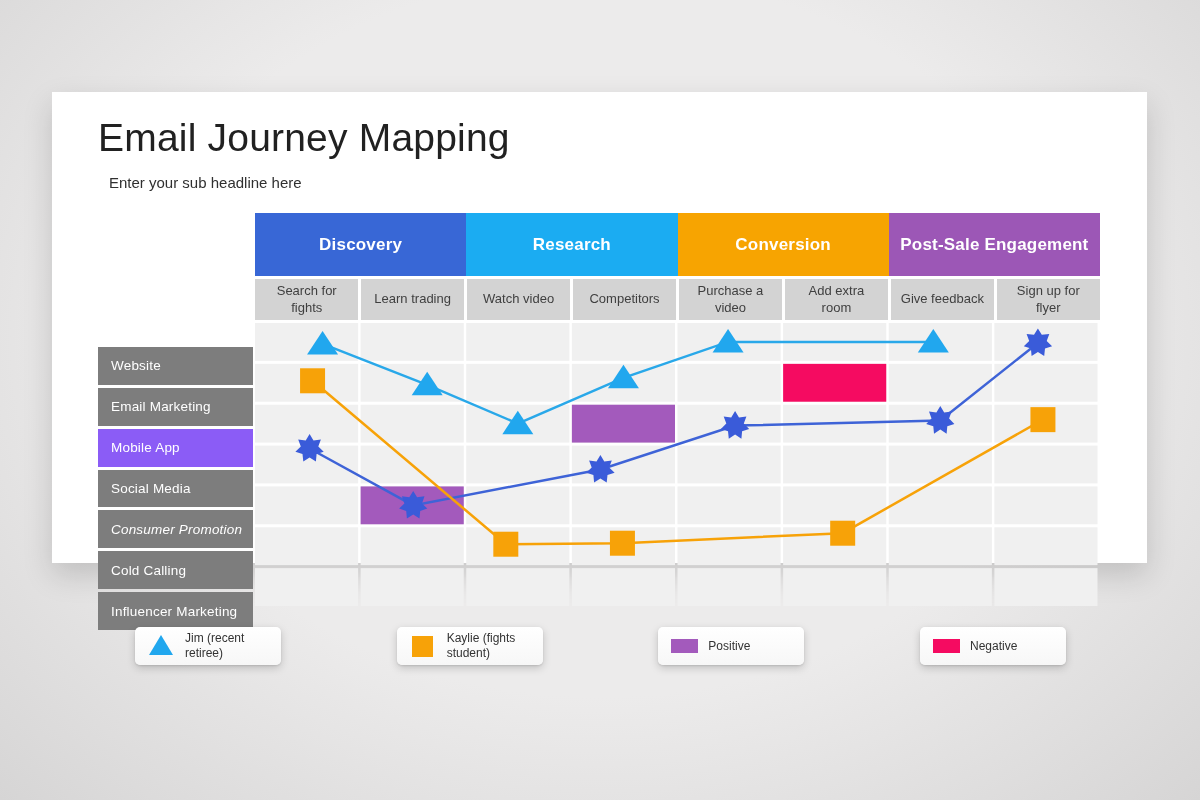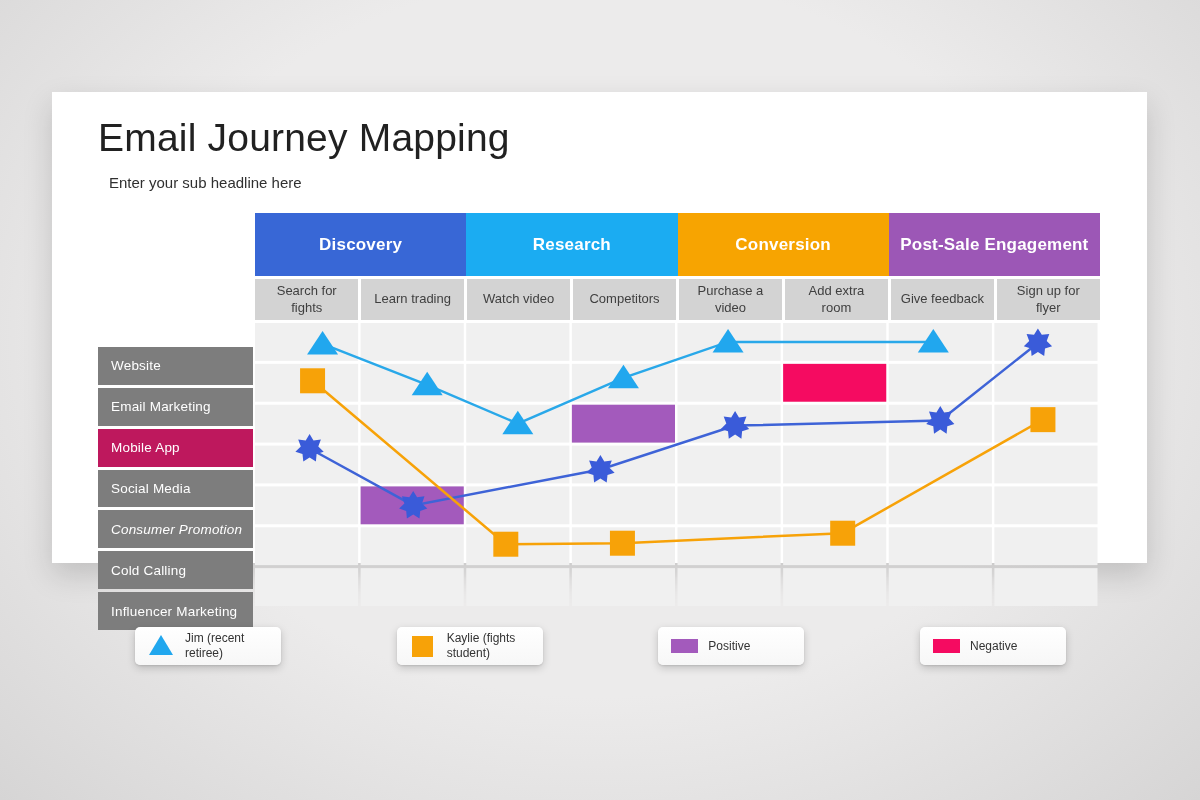--- a/index.html
+++ b/index.html
@@ -66,21 +66,21 @@
       <div class="subhead-cell">Watch video</div>
       <div class="subhead-cell">Competitors</div>
       <div class="subhead-cell">Purchase a video</div>
       <div class="subhead-cell">Add extra room</div>
       <div class="subhead-cell">Give feedback</div>
       <div class="subhead-cell">Sign up for flyer</div>
     </div>
   <div class="row-labels">
       <div class="row-label" style="background: rgb(125, 125, 125);">Website</div>
       <div class="row-label" style="background: rgb(125, 125, 125);">Email Marketing</div>
-      <div class="row-label" style="background: #be185d;">Mobile App</div>
+      <div class="row-label" style="background: #8b5cf6;">Mobile App</div>
       <div class="row-label" style="background: rgb(125, 125, 125);">Social Media</div>
       <div class="row-label" style="background: rgb(125, 125, 125); font-style: italic;">Consumer Promotion</div>
       <div class="row-label" style="background: rgb(125, 125, 125);">Cold Calling</div>
       <div class="row-label" style="background: rgb(125, 125, 125);">Influencer Marketing</div>
     </div>
 
   <svg class="grid-svg" width="845" height="286" viewBox="0 0 845 286">
       <rect x="0" y="0" width="103.125" height="37.857142857142854" fill="#F0F0F0"></rect>
       <rect x="105.625" y="0" width="103.125" height="37.857142857142854" fill="#F0F0F0"></rect>
       <rect x="211.25" y="0" width="103.125" height="37.857142857142854" fill="#F0F0F0"></rect>

